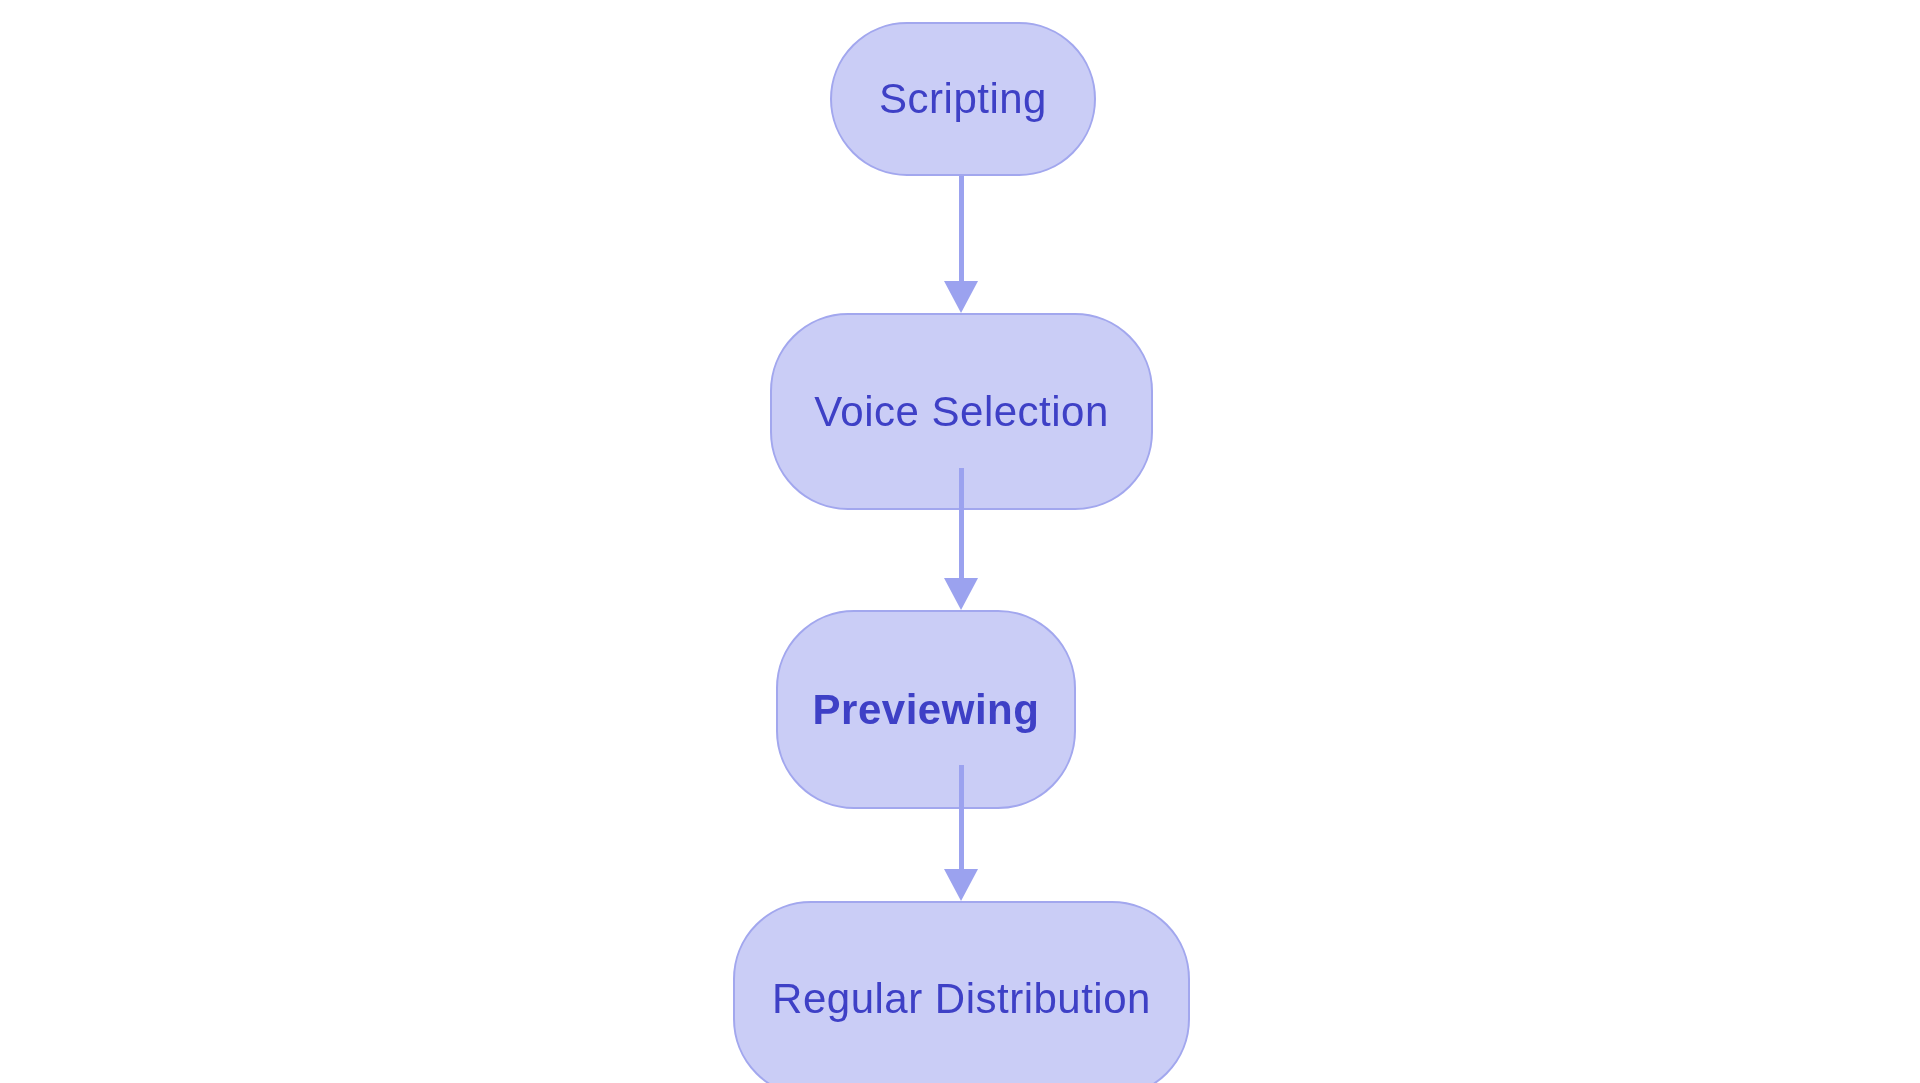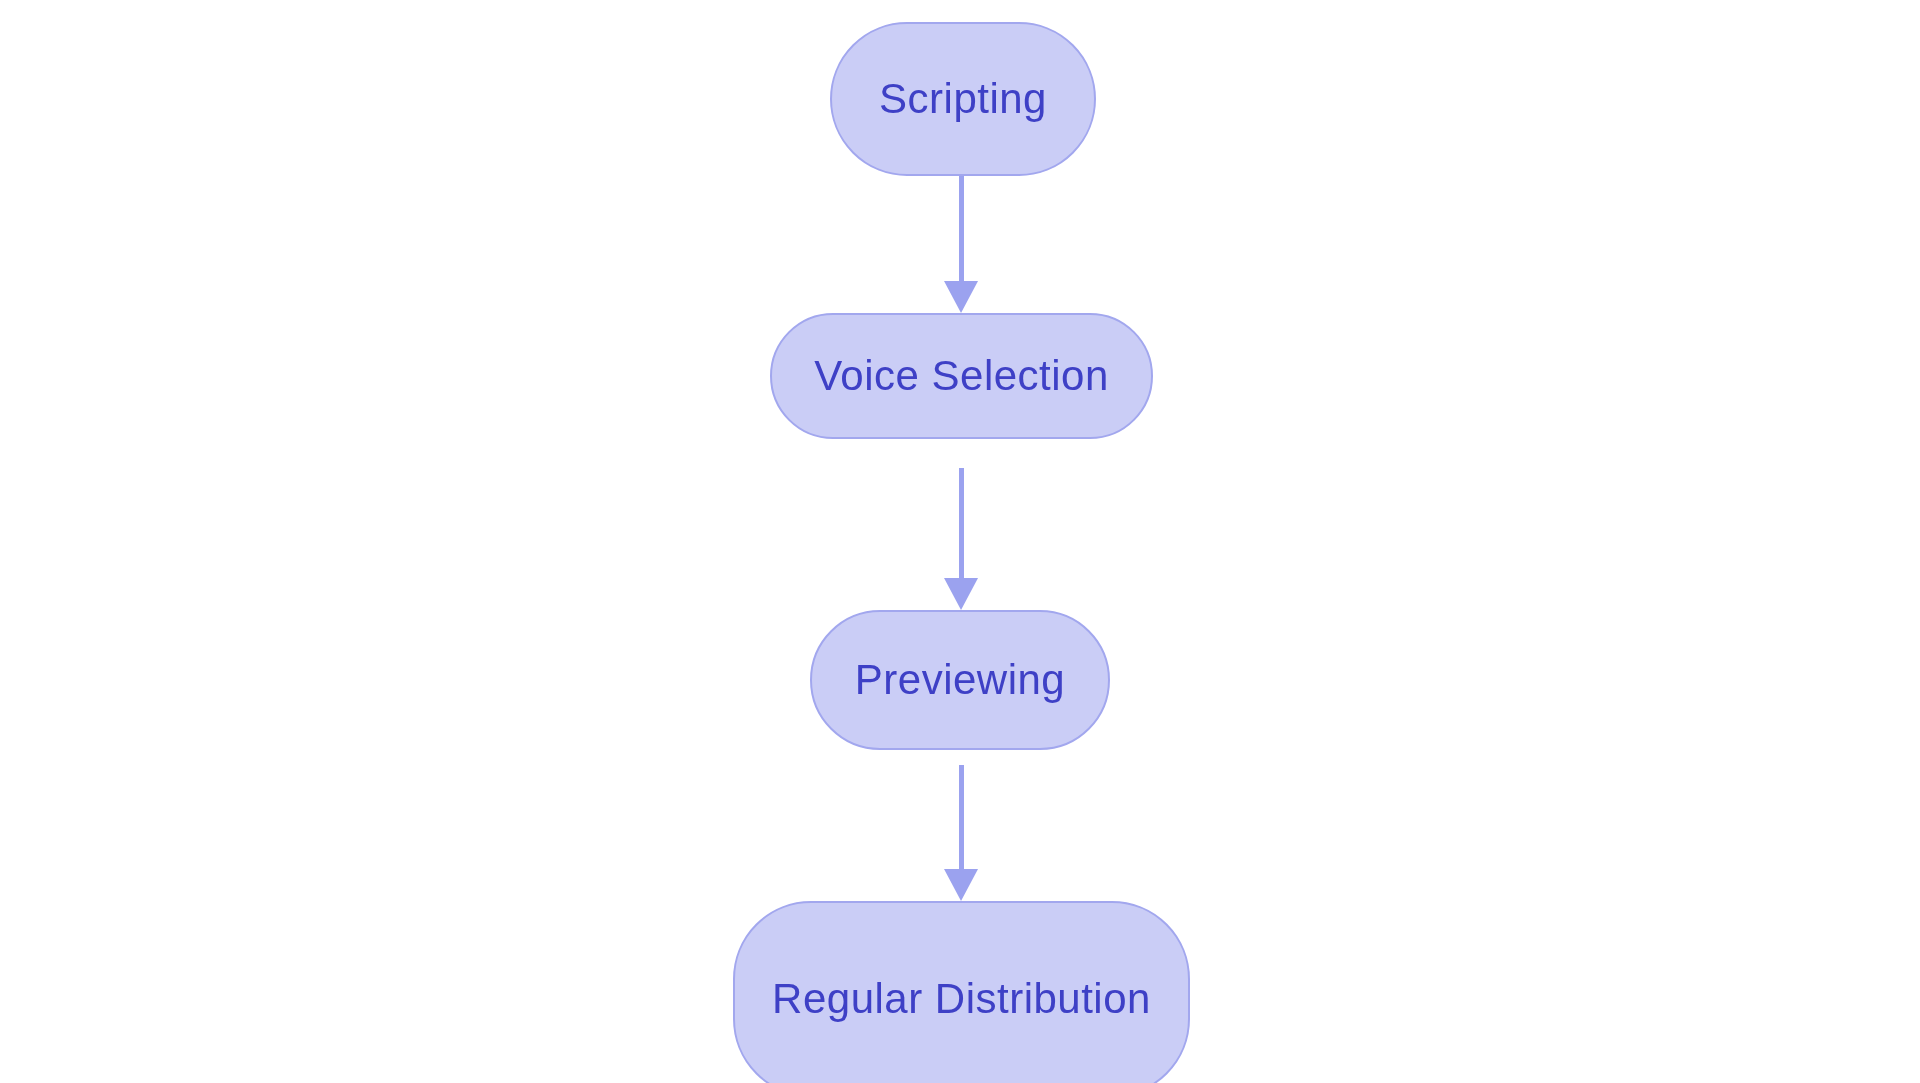--- a/index.html
+++ b/index.html
@@ -29,22 +29,22 @@
     border: 2px solid var(--node-border);
     border-radius: 78px;
     color: var(--text);
     font-size: 42px;
     font-weight: 400;
     letter-spacing: 0.5px;
     text-align: center;
     white-space: nowrap;
   }
   .node-1 { left: 830px; top: 22px;  width: 266px; height: 154px; }
-  .node-2 { left: 770px; top: 313px; width: 383px; height: 126px; }
-  .node-3 { left: 810px; top: 610px; width: 300px; height: 140px; }
+  .node-2 { left: 770px; top: 313px; width: 383px; height: 197px; }
+  .node-3 { left: 776px; top: 610px; width: 300px; height: 199px; font-weight: bold; }
   .node-4 { left: 733px; top: 901px; width: 457px; height: 196px; }
 
   .connector {
     position: absolute;
     left: 961px; 
     width: 0;
   }
   .connector .line {
     position: absolute;
     left: -2.5px;

